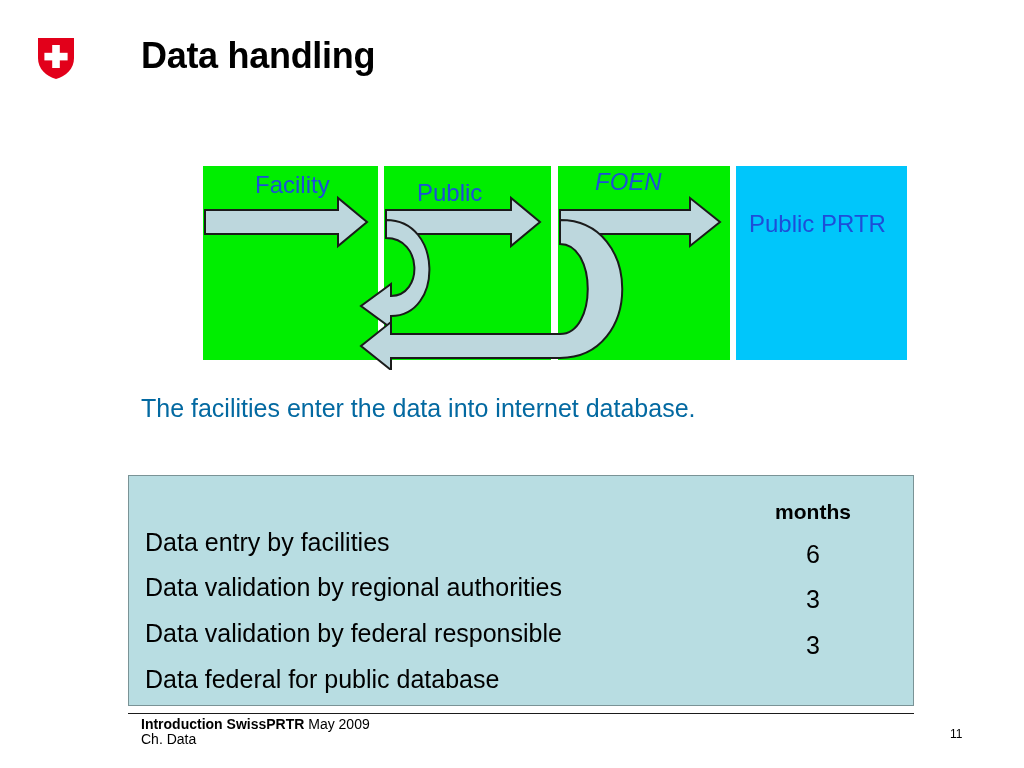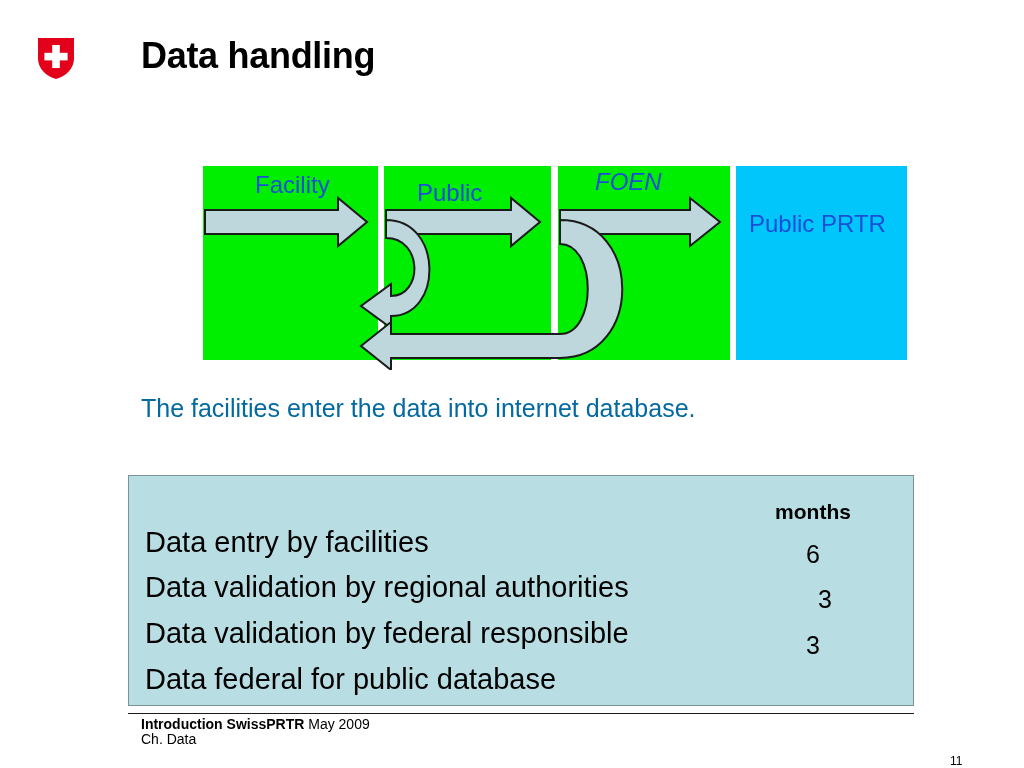--- a/index.html
+++ b/index.html
@@ -75,21 +75,21 @@
   }
   .tbl-row {
     position: absolute;
     left: 0; width: 100%;
     height: 45px;
   }
   .tbl-label {
     position: absolute;
     left: 16px;
     top: 0;
-    font-size: 29px;
+    font-size: 25px;
     line-height: 45px;
     white-space: nowrap;
   }
   .tbl-value {
     position: absolute;
     right: 40px;
     top: 0;
     width: 120px;
     text-align: center;
     font-size: 25px;
@@ -112,21 +112,21 @@
   }
   #footer-left {
     position: absolute;
     left: 141px; top: 717px;
     font-size: 14px;
     line-height: 15px;
   }
   #footer-left .line1 b { font-weight: bold; }
   #footer-page {
     position: absolute;
-    left: 950px; top: 754px;
+    left: 950px; top: 727px;
     font-size: 12px;
     line-height: 15px;
   }
 </style>
 </head>
 <body>
 
 <div id="slide-header">
 
   <div id="swiss-logo">
@@ -190,21 +190,21 @@
 
   <div class="tbl-row" id="tbl-header-row" style="top:4px;">
     <div class="tbl-value">months</div>
   </div>
 
   <div class="tbl-row" style="top:44px;">
     <div class="tbl-label">Data entry by facilities</div>
     <div class="tbl-value">6</div>
   </div>
 
-  <div class="tbl-row" style="top:89px;padding-left:12px;">
+  <div class="tbl-row" style="top:89px;">
     <div class="tbl-label">Data validation by regional authorities</div>
     <div class="tbl-value">3</div>
   </div>
 
   <div class="tbl-row" style="top:135px;">
     <div class="tbl-label">Data validation by federal responsible</div>
     <div class="tbl-value">3</div>
   </div>
 
   <div class="tbl-row" style="top:181px;">

